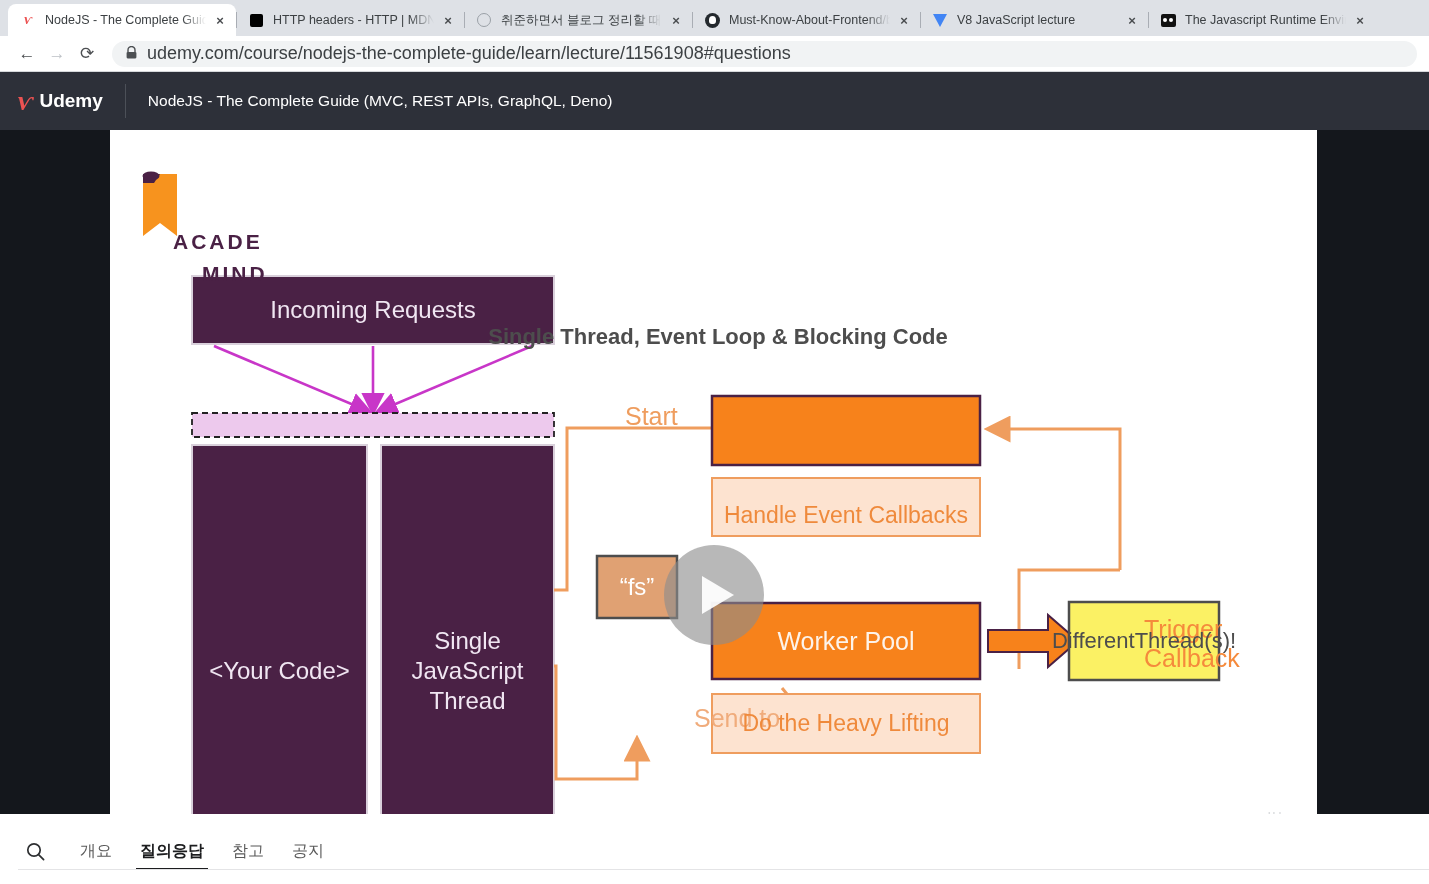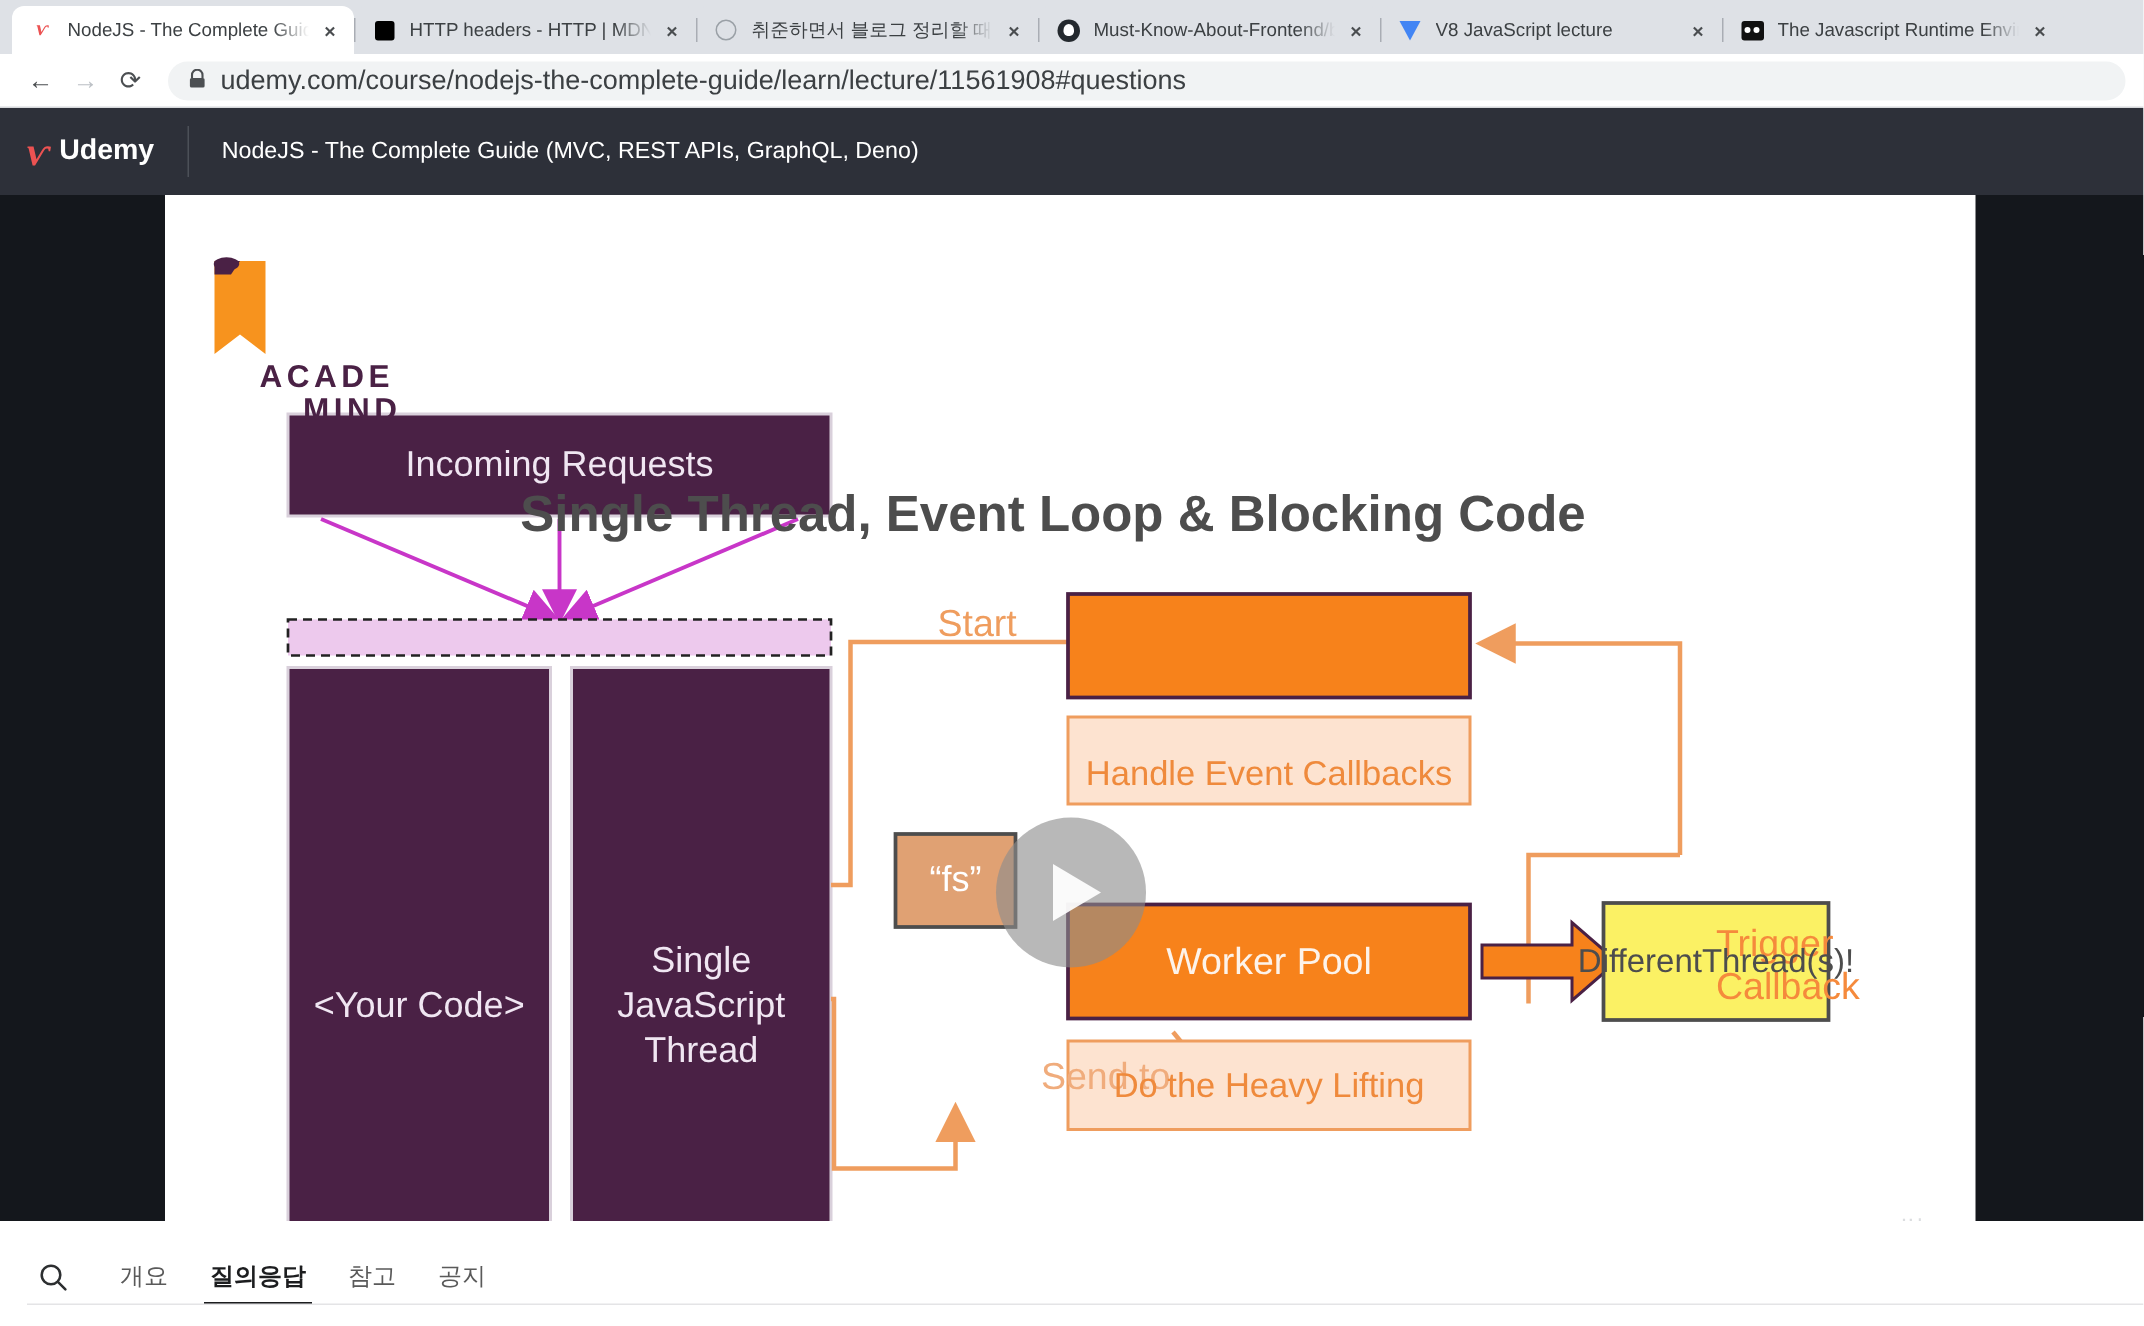--- a/index.html
+++ b/index.html
@@ -272,24 +272,24 @@
       <rect x="602" y="473" width="268" height="76" fill="#f7821b" stroke="#4a2145" stroke-width="2.5"></rect>
       <rect x="602" y="564" width="268" height="59" fill="#fde3d0" stroke="#ef9d5e" stroke-width="2"></rect>
 
       <path d="M878,500 L938,500 L938,485 L968,511 L938,537 L938,522 L878,522 z" fill="#f7821b" stroke="#4a2145" stroke-width="2"></path>
 
       <rect x="959" y="472" width="150" height="78" fill="#fbf164" stroke="#4d4d4d" stroke-width="2.5"></rect>
     </svg>
 
     <div style="position:absolute;left:0;top:0;width:1207px;height:684px;">
 
-      <div style="position:absolute;left:63px;top:110px;font-size:21px;font-weight:bold;letter-spacing:3px;color:#4a2145;">ACADE</div>
+      <div style="position:absolute;left:63px;top:100px;font-size:21px;font-weight:bold;letter-spacing:3px;color:#4a2145;">ACADE</div>
       <div style="position:absolute;left:92px;top:132px;font-size:21px;font-weight:bold;letter-spacing:3px;color:#4a2145;">MIND</div>
 
-      <div style="position:absolute;left:227px;top:194px;width:730px;text-align:center;font-size:34px;font-weight:bold;color:#4d4d4d;">Single Thread, Event Loop &amp; Blocking Code</div>
+      <div style="position:absolute;left:243px;top:194px;width:730px;text-align:center;font-size:22px;font-weight:bold;color:#4d4d4d;">Single Thread, Event Loop &amp; Blocking Code</div>
 
       <div style="position:absolute;left:82px;top:146px;width:362px;height:68px;display:flex;align-items:center;justify-content:center;font-size:24px;color:#f0e6f2;">Incoming Requests</div>
 
       <div style="position:absolute;left:82px;top:315px;width:175px;height:451px;display:flex;align-items:center;justify-content:center;font-size:24px;color:#f0e6f2;">&lt;Your Code&gt;</div>
 
       <div style="position:absolute;left:271px;top:315px;width:173px;height:451px;display:flex;flex-direction:column;align-items:center;justify-content:center;font-size:24px;line-height:1.25;color:#f0e6f2;">
         <span>Single</span>
         <span>JavaScript</span>
         <span>Thread</span>
       </div>

